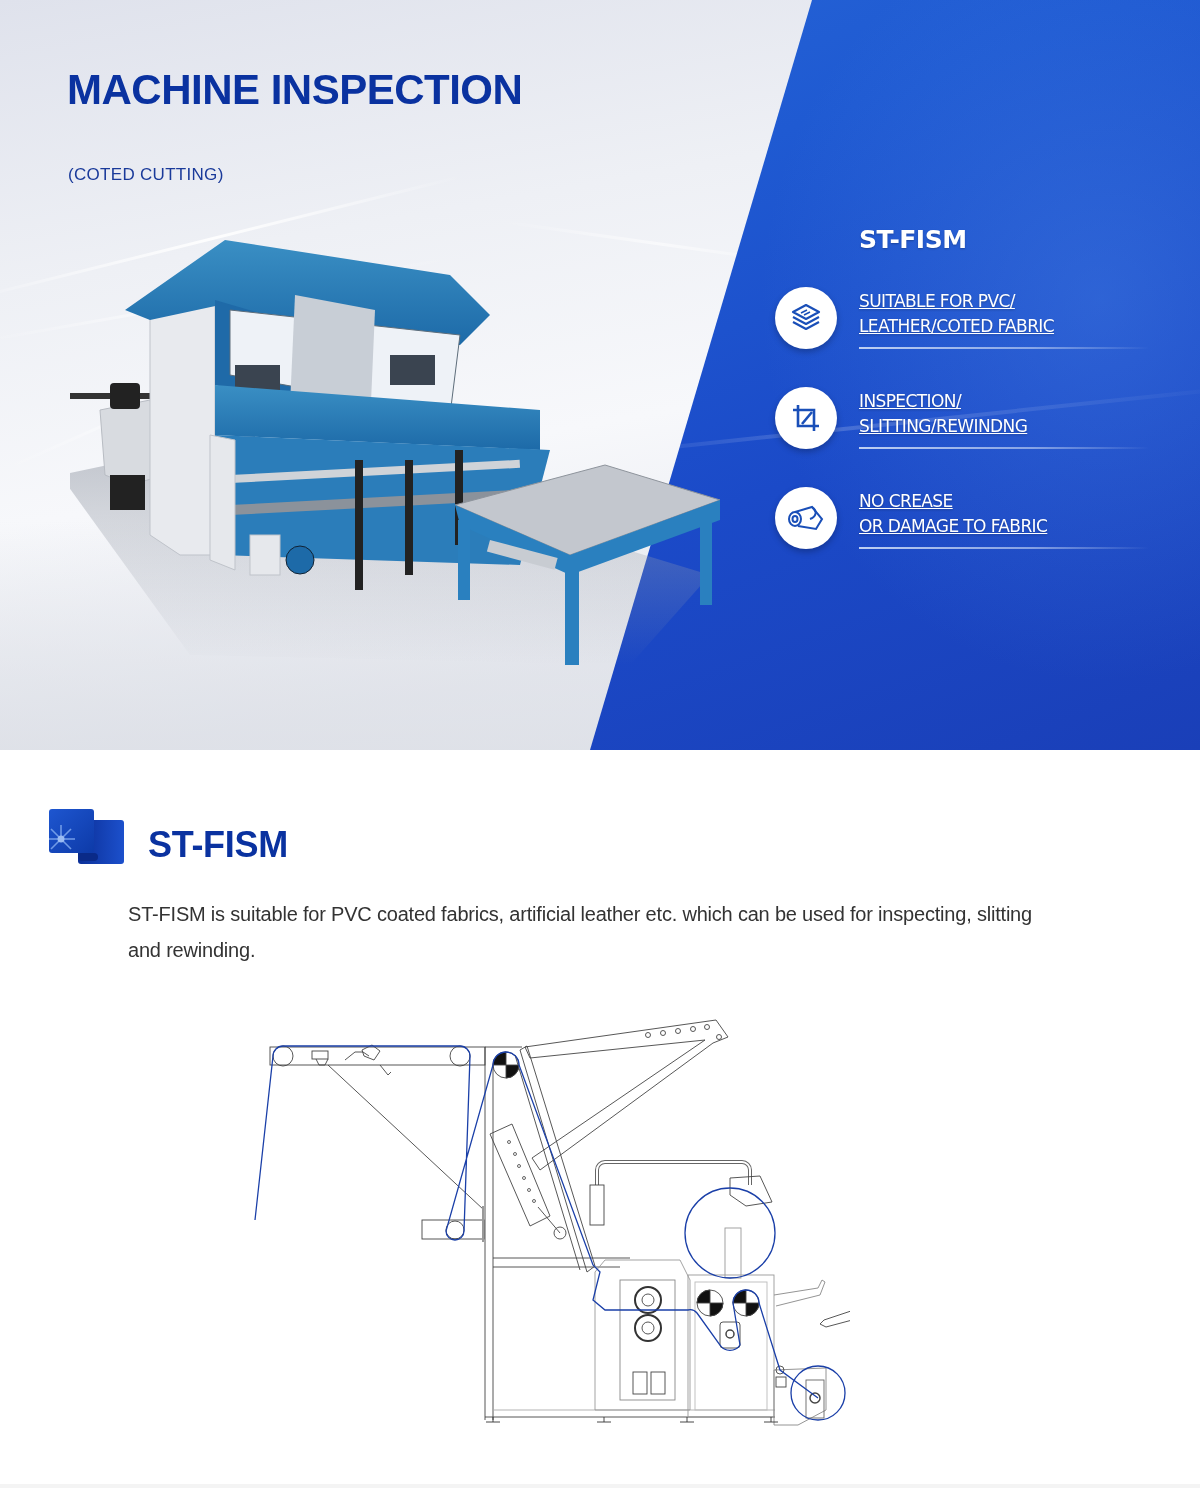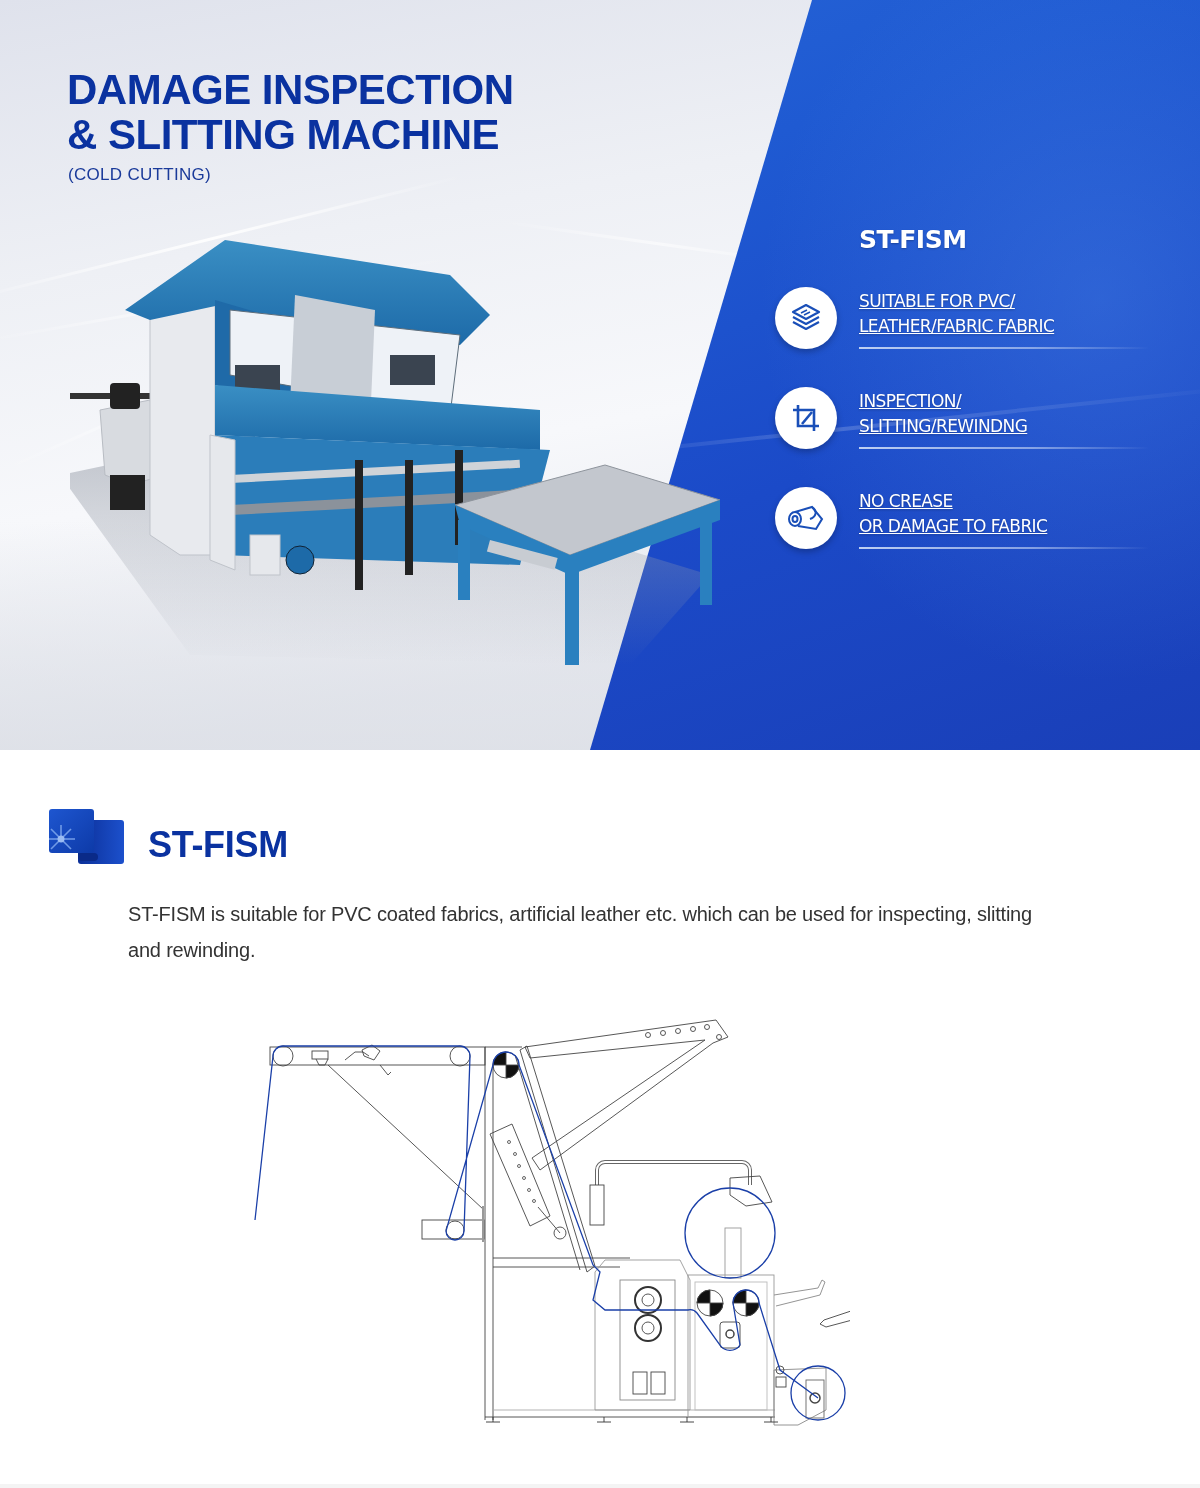--- a/index.html
+++ b/index.html
@@ -57,24 +57,23 @@
   <div class="streak" style="left:0px;top:470px;width:360px;transform:rotate(-24deg);opacity:.6"></div>
   <div class="streak" style="left:500px;top:220px;width:320px;transform:rotate(8deg);opacity:.6"></div>
   <div class="floor"></div>
 
   <div class="blue-panel">
     <div class="glow"></div>
     <div class="sheen"></div>
   </div>
 
   <div class="hero-title">
-    <div>DAMAGE INSPECTION</div>
-    <div>&amp; SLITTING MACHINE</div>
-  </div>
-  <div class="hero-sub">(COLD CUTTING)</div>
+    <div>MACHINE INSPECTION</div>
+  </div>
+  <div class="hero-sub">(COTED CUTTING)</div>
 
   <svg class="machine" viewBox="0 0 660 440" xmlns="http://www.w3.org/2000/svg">
     <defs>
       <linearGradient id="mb" x1="0" y1="0" x2="0" y2="1">
         <stop offset="0" stop-color="#3a8fc4"></stop>
           <stop offset="1" stop-color="#1d6aa8"></stop>
       </linearGradient>
       <linearGradient id="shadow" x1="0" y1="0" x2="0" y2="1">
         <stop offset="0" stop-color="#9aa0ab" stop-opacity=".6"></stop>
           <stop offset="1" stop-color="#9aa0ab" stop-opacity="0"></stop>
@@ -126,21 +125,21 @@
     <div class="circle">
       <svg width="34" height="34" viewBox="0 0 34 34" fill="none" stroke="#1a4fb8" stroke-width="2.2" stroke-linejoin="round">
         <polygon points="17,4 30,11 17,18 4,11"></polygon>
         <polyline points="4,16 17,23 30,16"></polyline>
         <polyline points="4,21 17,28 30,21"></polyline>
         <path d="M12,12 l6,-3 M15,14 l6,-3" stroke-width="1.6"></path>
       </svg>
     </div>
     <div class="text">
       <div>SUITABLE FOR PVC/</div>
-      <div>LEATHER/FABRIC FABRIC</div>
+      <div>LEATHER/COTED FABRIC</div>
     </div>
     <div class="underline"></div>
   </div>
 
   <div class="feature" style="top:487px;">
     <div class="circle">
       <svg width="40" height="30" viewBox="0 0 40 30" fill="none" stroke="#1a4fb8" stroke-width="2">
         <ellipse cx="9" cy="16" rx="6" ry="7"></ellipse>
         <ellipse cx="9" cy="16" rx="2.5" ry="3"></ellipse>
         <path d="M9,9 L26,4 L36,16 L30,26 L12,23"></path>

